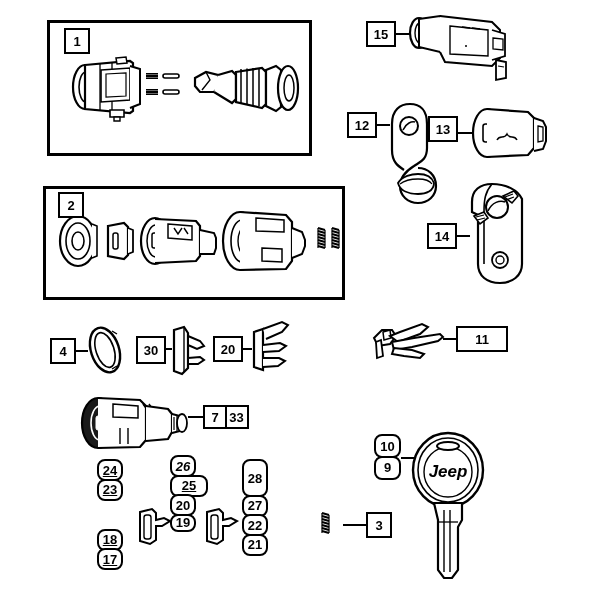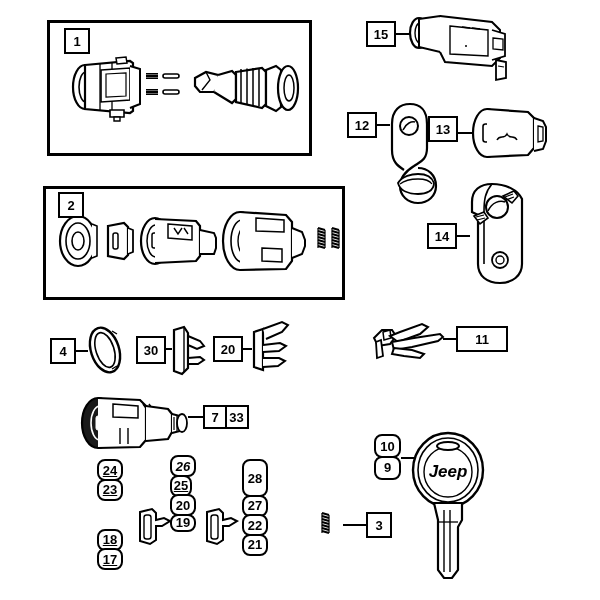--- a/index.html
+++ b/index.html
@@ -254,21 +254,21 @@
 
 <div class="stack" style="left:97px;top:459px;text-decoration:underline;">
   <div class="callout c-sm" style="width:26px;height:22px;">24</div>
   <div class="callout c-sm" style="width:26px;height:22px;">23</div>
   <div class="callout c-sm" style="width:26px;height:22px;margin-top:28px;">18</div>
   <div class="callout c-sm" style="width:26px;height:22px;">17</div>
 </div>
 
 <div class="stack" style="left:170px;top:455px;">
   <div class="callout c-sm" style="width:26px;height:22px;font-style:italic;">26</div>
-  <div class="callout c-sm" style="width:22px;height:22px;text-decoration:underline;">25</div>
+  <div class="callout c-sm" style="width:38px;height:22px;text-decoration:underline;">25</div>
   <div class="callout c-sm" style="width:26px;height:22px;">20</div>
   <div class="callout c-sm" style="width:26px;height:18px;">19</div>
 </div>
 
 <div class="stack" style="left:242px;top:459px;">
   <div class="callout c-sm" style="width:26px;height:38px;">28</div>
   <div class="callout c-sm" style="width:26px;height:22px;">27</div>
   <div class="callout c-sm" style="width:26px;height:22px;">22</div>
   <div class="callout c-sm" style="width:26px;height:22px;">21</div>
 </div>

